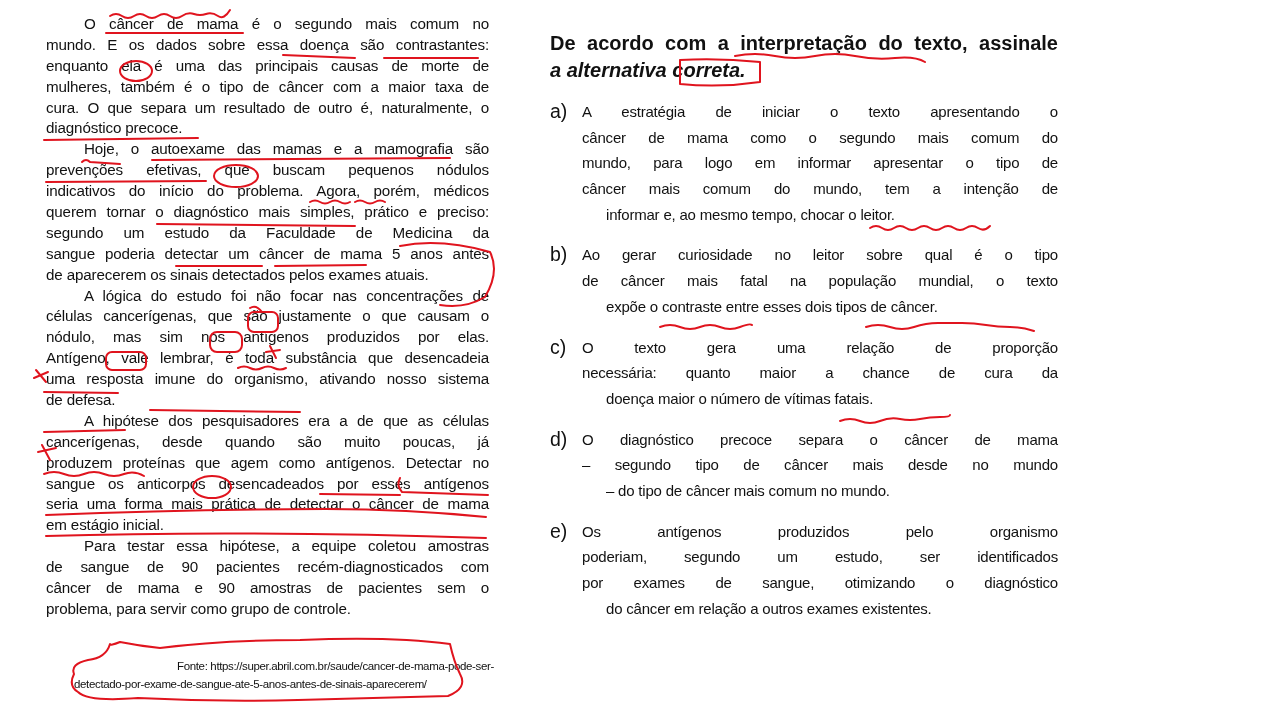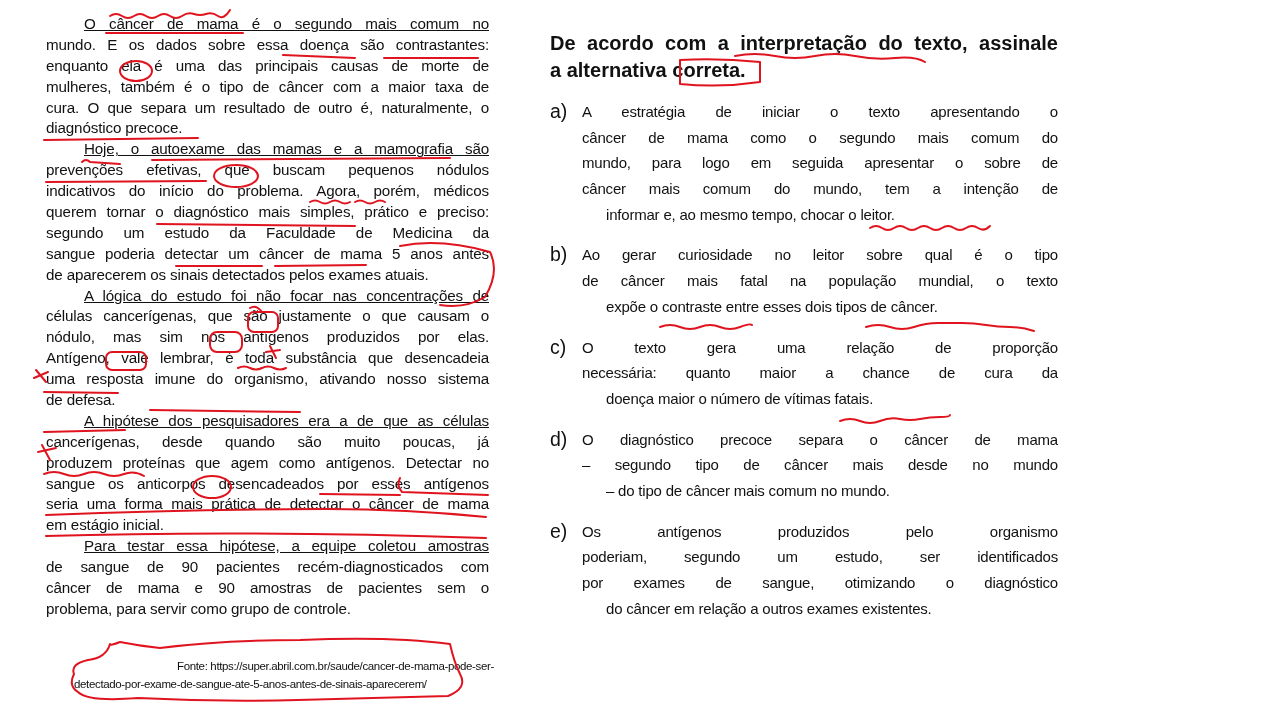--- a/index.html
+++ b/index.html
@@ -1,24 +1,24 @@
 <!DOCTYPE html>
 <html><head>
 <meta charset="utf-8">
 <style>
   html, body { margin: 0; padding: 0; background: #ffffff; }
   body { width: 1280px; height: 720px; position: relative; overflow: hidden; font-family: "Liberation Sans", sans-serif; color: #111; }
   .left { position: absolute; left: 46px; top: 14px; width: 443px; }
   .ln { font-size: 15.2px; line-height: 20.9px; height: 20.9px; white-space: nowrap; text-align: justify; text-align-last: justify; letter-spacing: -0.15px; }
   .ln.last { text-align-last: left; }
-  .ln.ind { padding-left: 38px; text-decoration: underline; }
+  .ln.ind { padding-left: 38px; }
   .right { position: absolute; left: 550px; top: 30px; width: 508px; }
   .q { font-weight: bold; font-size: 20px; line-height: 27px; }
   .q .ln2 { height: 27px; white-space: nowrap; text-align: justify; text-align-last: justify; }
-  .q .ln2.last { text-align-last: left; }
+  .q .ln2.last { text-align-last: left; font-style: italic; }
   .opt { position: relative; margin-top: 15px; padding-left: 32px; }
   .opt .letter { position: absolute; left: 0; top: 0; font-size: 19.5px; line-height: 25.7px; }
   .opt .ol { font-size: 15px; line-height: 25.7px; height: 25.7px; white-space: nowrap; text-align: justify; text-align-last: justify; letter-spacing: -0.2px; }
   .opt .ol.last { text-align-last: left; margin-left: 24px; }
   .src { position: absolute; left: 74px; top: 657px; width: 420px; font-size: 11.5px; line-height: 18px; letter-spacing: -0.35px; }
   .src .sl1 { text-align: right; white-space: nowrap; }
   .src .sl2 { white-space: nowrap; }
   svg.ink { position: absolute; left: 0; top: 0; pointer-events: none; }
 </style>
 </head>
@@ -79,21 +79,21 @@
 <div class="right">
   <div class="q">
     <div class="ln2">De acordo com a interpretação do texto, assinale</div>
     <div class="ln2 last">a alternativa correta.</div>
   </div>
 
   <div class="opt">
     <span class="letter">a)</span>
     <div class="ol">A estratégia de iniciar o texto apresentando o</div>
     <div class="ol">câncer de mama como o segundo mais comum do</div>
-    <div class="ol">mundo, para logo em seguida apresentar o sobre de</div>
+    <div class="ol">mundo, para logo em informar apresentar o tipo de</div>
     <div class="ol">câncer mais comum do mundo, tem a intenção de</div>
     <div class="ol last">informar e, ao mesmo tempo, chocar o leitor.</div>
   </div>
 
   <div class="opt">
     <span class="letter">b)</span>
     <div class="ol">Ao gerar curiosidade no leitor sobre qual é o tipo</div>
     <div class="ol">de câncer mais fatal na população mundial, o texto</div>
     <div class="ol last">expõe o contraste entre esses dois tipos de câncer.</div>
   </div>

